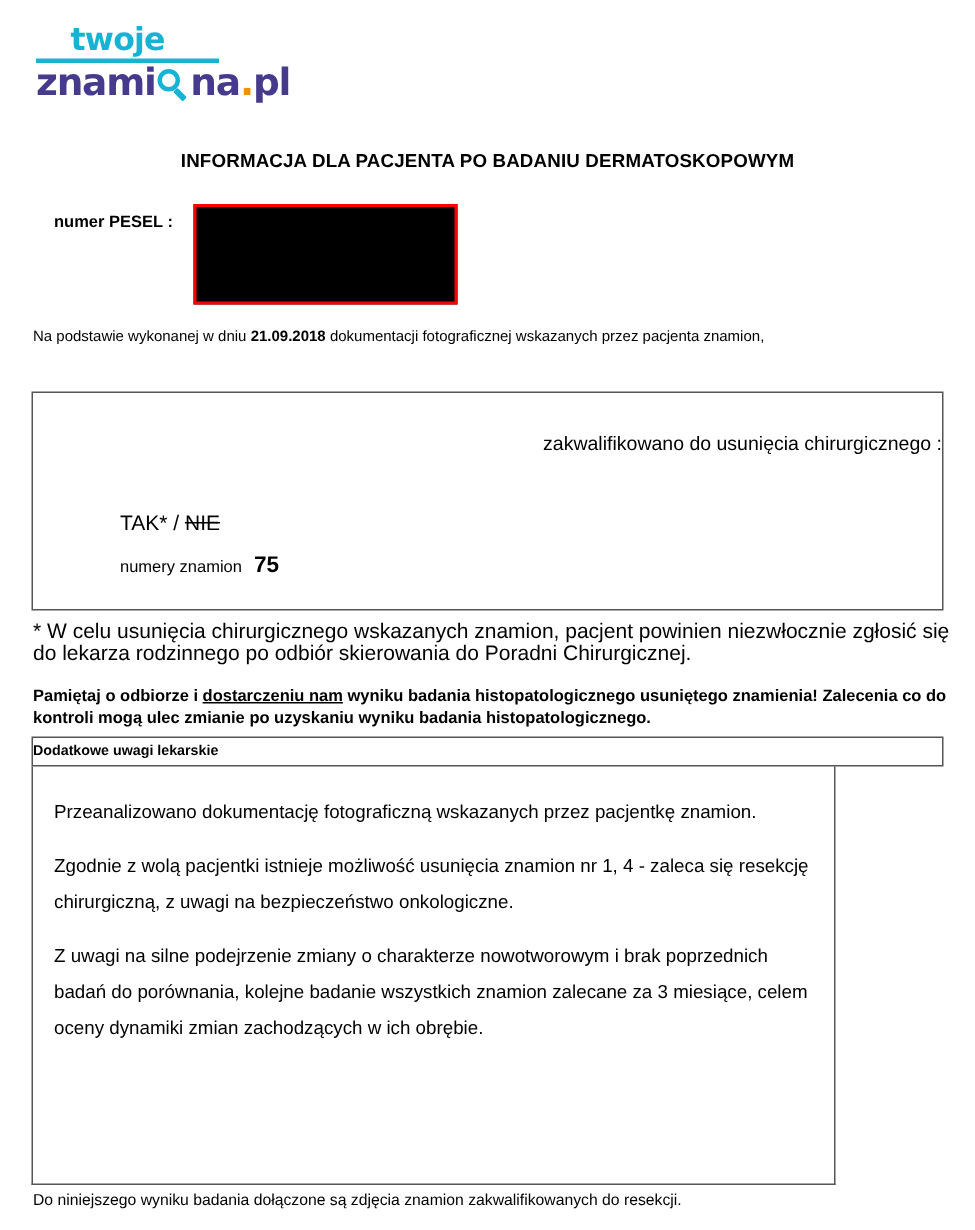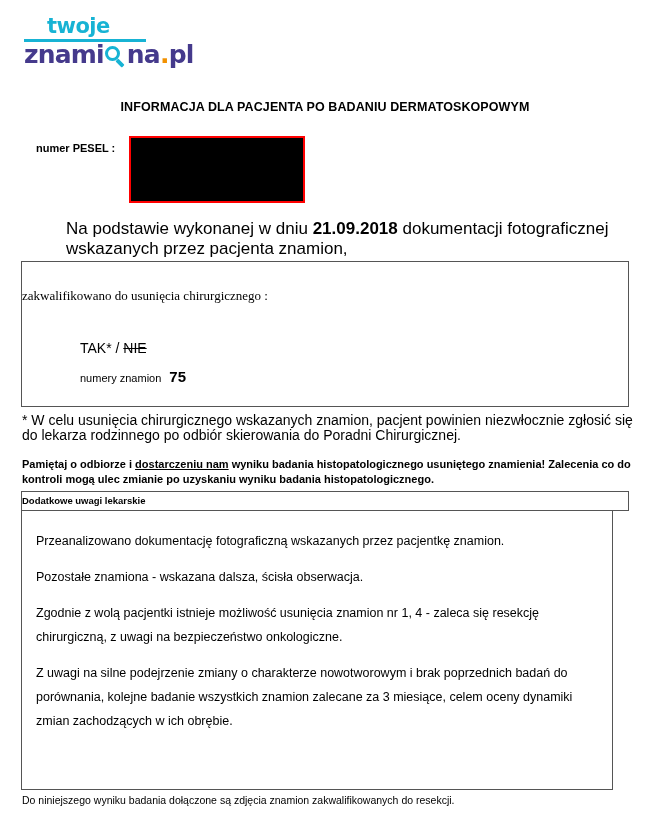--- a/index.html
+++ b/index.html
@@ -116,43 +116,41 @@
     background: #000000;
     border: 2px solid #ff0000;
     box-sizing: border-box;
   }
 
   
   .intro {
     position: absolute;
     left: 22px;
     top: 219px;
-    font-size: 17px;
-    margin-left: 44px;
+    font-size: 10px;
   }
   .intro b { font-weight: bold; }
 
   
   .qual-box {
     position: absolute;
     left: 21px;
     top: 261px;
     width: 608px;
     height: 146px;
     border: 1px solid #555555;
     box-sizing: border-box;
   }
   .qual-heading {
     position: absolute;
     left: 0;
     right: 0;
     top: 26px;
-    text-align: left;
+    text-align: right;
     font-size: 13px;
-    font-family: Liberation Serif, serif;
   }
   .qual-tak {
     position: absolute;
     left: 58px;
     top: 78px;
     font-size: 14px;
   }
   .qual-tak .nie { text-decoration: line-through; }
   .qual-nums {
     position: absolute;
@@ -199,21 +197,21 @@
     box-sizing: border-box;
     text-align: left;
     font-size: 9.5px;
     font-weight: bold;
     line-height: 18px;
   }
   .notes-body {
     position: absolute;
     left: 21px;
     top: 511px;
-    width: 592px;
+    width: 536px;
     height: 279px;
     border: 1px solid #555555;
     border-top: none;
     box-sizing: border-box;
     padding: 18px 14px 0 14px;
   }
   .notes-body p {
     margin: 0 0 12px 0;
     font-size: 12.5px;
     line-height: 24px;
@@ -263,18 +261,17 @@
 
 <div class="footnote">* W celu usunięcia chirurgicznego wskazanych znamion, pacjent powinien niezwłocznie zgłosić się do lekarza rodzinnego po odbiór skierowania do Poradni Chirurgicznej.</div>
 
 <div class="reminder">
   <span>Pamiętaj o odbiorze i </span><u>dostarczeniu nam</u><span> wyniku badania histopatologicznego usuniętego znamienia! Zalecenia co do kontroli mogą ulec zmianie po uzyskaniu wyniku badania histopatologicznego.</span>
 </div>
 
 <div class="notes-header">Dodatkowe uwagi lekarskie</div>
 <div class="notes-body">
   <p>Przeanalizowano dokumentację fotograficzną wskazanych przez pacjentkę znamion.</p>
-  <p>Pozostałe znamiona - wskazana dalsza, ścisła obserwacja.</p>
   <p>Zgodnie z wolą pacjentki istnieje możliwość usunięcia znamion nr 1, 4 - zaleca się resekcję chirurgiczną, z uwagi na bezpieczeństwo onkologiczne.</p>
   <p>Z uwagi na silne podejrzenie zmiany o charakterze nowotworowym i brak poprzednich badań do porównania, kolejne badanie wszystkich znamion zalecane za 3 miesiące, celem oceny dynamiki zmian zachodzących w ich obrębie.</p>
 </div>
 
 <div class="bottom-note">Do niniejszego wyniku badania dołączone są zdjęcia znamion zakwalifikowanych do resekcji.</div>
 
 </body></html>

